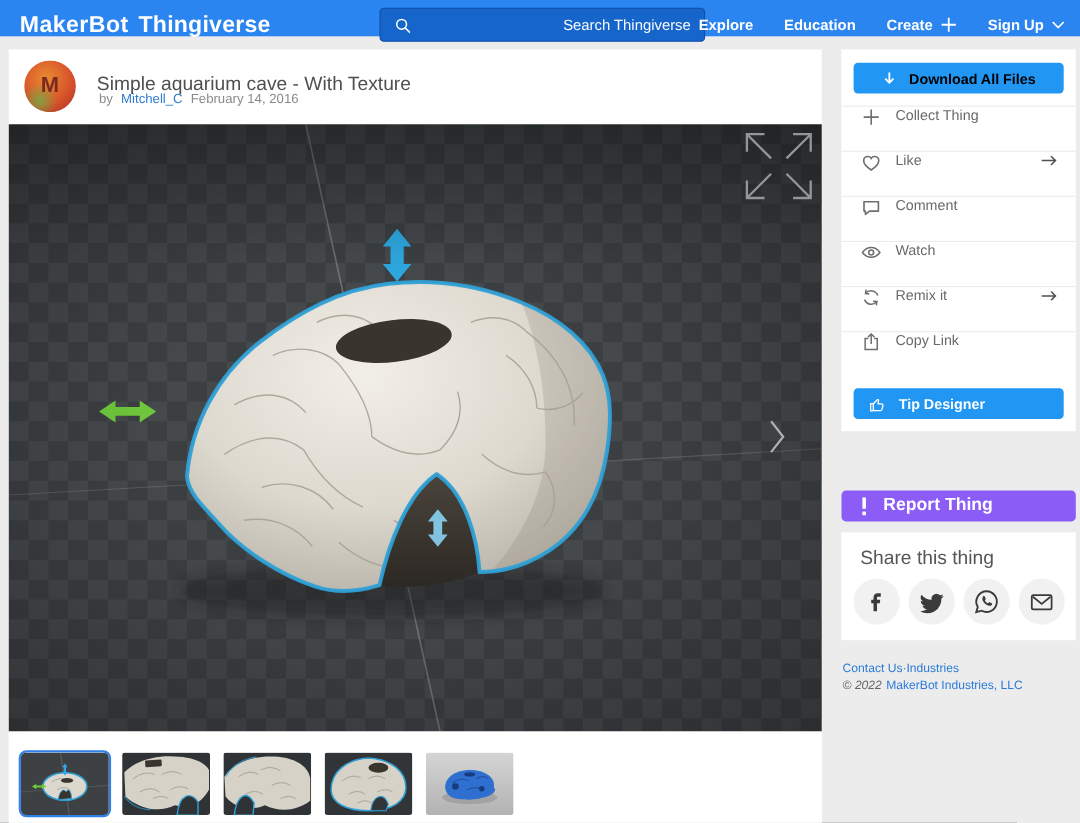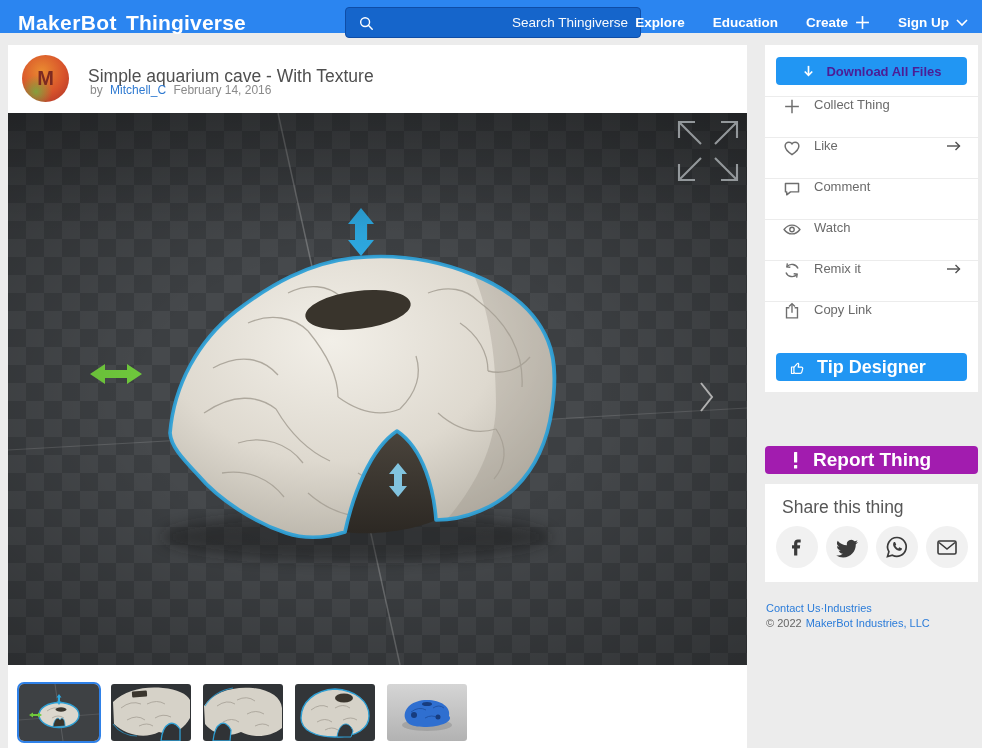--- a/index.html
+++ b/index.html
@@ -44,40 +44,40 @@
 
   
   .thumbs { position:absolute; left:0; top:620px; width:739px; height:83px; background:#fff; }
   .thumb { position:absolute; top:19px; width:80px; height:57px; border-radius:3px; overflow:hidden; cursor:pointer; }
   .thumb svg { display:block; }
   #thumb1 { left:9px; top:17px; width:84px; height:61px; border:2px solid #2f81e8; border-radius:7px; }
   #thumb2 { left:103px; } #thumb3 { left:195px; } #thumb4 { left:287px; } #thumb5 { left:379px; }
 
   
   #sidebar-card { position:absolute; left:765px; top:45px; width:213px; background:#fff; padding-bottom:8px; }
-  .dl-btn { margin:12px 11px 11px; height:28px; background:#2196f3; border-radius:4px; color:#4c1d95; font-size:13px; font-weight:600; display:flex; align-items:center; justify-content:center; gap:10px; cursor:pointer; }
+  .dl-btn { margin:12px 11px 11px; height:28px; background:#2196f3; border-radius:4px; color:#000000; font-size:13px; font-weight:600; display:flex; align-items:center; justify-content:center; gap:10px; cursor:pointer; }
   .action-row { height:41px; border-top:1px solid #ececec; display:flex; align-items:flex-start; padding:0 16px 0 17px; cursor:pointer; }
   .a-icon { width:20px; height:19px; color:#6e6e6e; flex:none; }
   .a-label { margin-left:12px; font-size:13px; color:#6a6a6a; }
   .a-arrow { margin-left:auto; width:17px; height:16px; color:#4f4f4f; }
-  .tip-btn { margin:11px 11px 3px; height:28px; background:#2196f3; border-radius:4px; color:#fff; font-size:18px; font-weight:600; display:flex; align-items:center; padding-left:13px; gap:11px; cursor:pointer; }
-
-  #report-btn { position:absolute; left:765px; top:446px; width:213px; height:28px; background:#a21caf; border-radius:4px; color:#fff; display:flex; align-items:center; padding-left:27px; gap:14px; font-size:19px; font-weight:700; cursor:pointer; }
+  .tip-btn { margin:11px 11px 3px; height:28px; background:#2196f3; border-radius:4px; color:#fff; font-size:13px; font-weight:600; display:flex; align-items:center; padding-left:13px; gap:11px; cursor:pointer; }
+
+  #report-btn { position:absolute; left:765px; top:446px; width:213px; height:28px; background:#8b5cf6; border-radius:4px; color:#fff; display:flex; align-items:center; padding-left:17px; gap:14px; font-size:16px; font-weight:700; cursor:pointer; }
 
   #share-card { position:absolute; left:765px; top:484px; width:213px; height:98px; background:#fff; }
   .share-title { position:absolute; left:17px; top:13px; font-size:17.5px; color:#565656; }
   .share-icons { position:absolute; left:11px; top:42px; display:flex; gap:8px; }
   .social { width:42px; height:42px; border-radius:50%; background:#f1f1f1; display:flex; align-items:center; justify-content:center; cursor:pointer; color:#3b3b3b; }
 
   
   #footer { position:absolute; left:766px; top:601px; width:212px; font-size:11px; line-height:15px; color:#666; }
   #footer a { color:#2b7cd9; cursor:pointer; }
   #footer .reg { color:#666; margin-left:2px; }
   #footer .dot { color:#2b7cd9; }
-  #footer .yr { margin-right:4px; }
+  #footer .yr { margin-right:4px;font-style:italic; }
 </style>
 </head>
 <body>
 
 <div id="header">
   <div class="logo">
     <span class="mb">MakerBot</span>
     <span class="tv">Thingiverse</span>
   </div>
   <div class="search">

